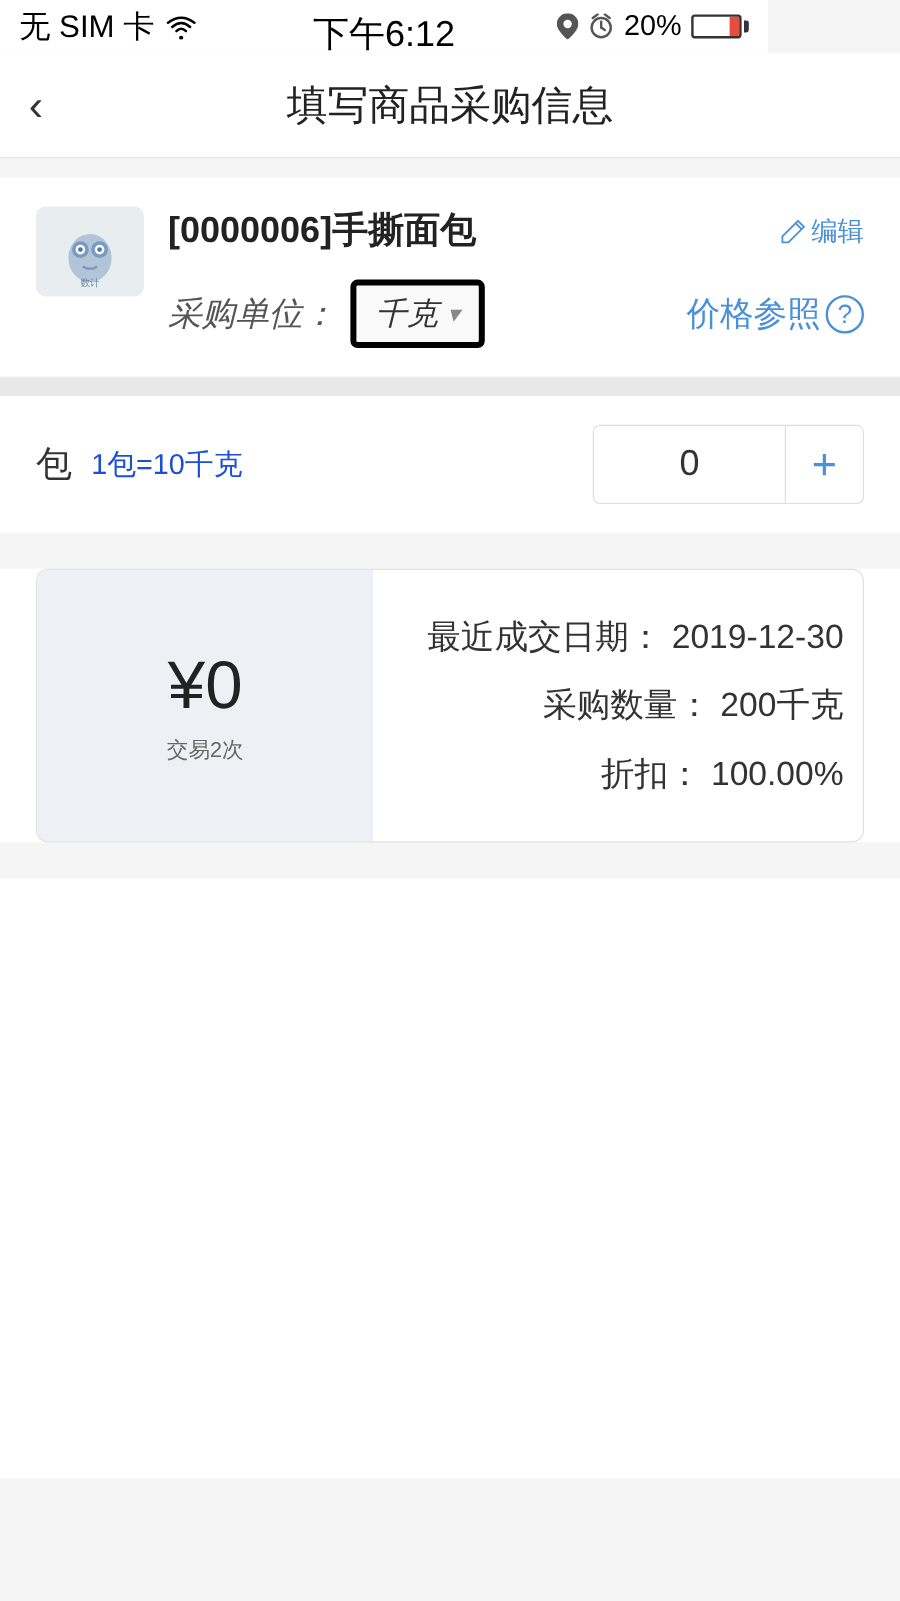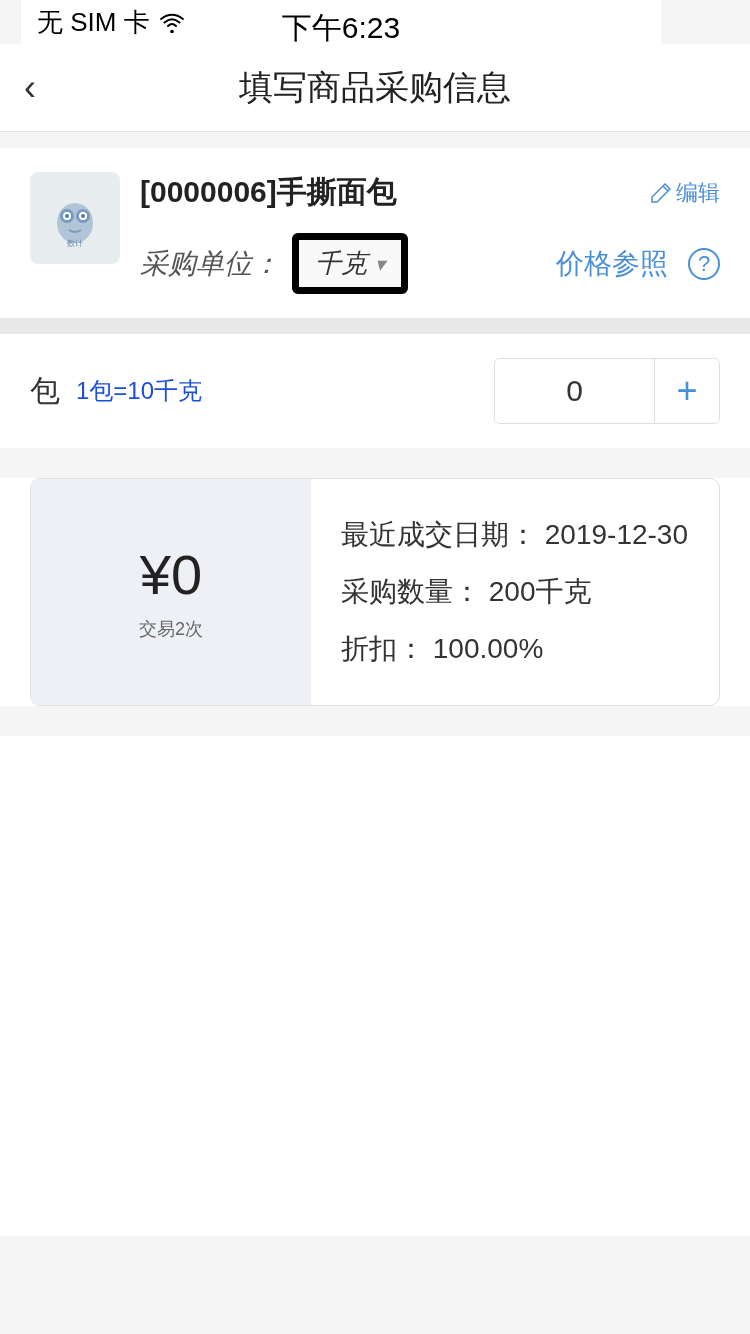--- a/index.html
+++ b/index.html
@@ -15,21 +15,20 @@
     
     .status-bar {
       width: 640px;
       height: 44px;
       background: #fff;
       display: flex;
       align-items: center;
       justify-content: space-between;
       padding: 0 16px;
       font-size: 28px;
-      margin-left: 21px;
     }
     .status-left {
       display: flex;
       align-items: center;
       gap: 8px;
       font-size: 26px;
       color: #000;
     }
     .status-center {
       font-size: 30px;
@@ -109,21 +108,21 @@
       display: flex;
       flex-direction: column;
     }
     .product-top {
       display: flex;
       align-items: flex-start;
       gap: 20px;
     }
     .product-thumb {
       width: 90px;
-      height: 92px;
+      height: 75px;
       background: #e8edf0;
       border-radius: 8px;
       display: flex;
       align-items: center;
       justify-content: center;
       flex-shrink: 0;
       position: relative;
     }
     .product-info {
       flex: 1;
@@ -149,41 +148,41 @@
       display: flex;
       align-items: center;
       justify-content: space-between;
       margin-top: 20px;
     }
     .purchase-unit-label {
       font-size: 28px;
       color: #555;
     }
     .unit-select {
-      border: 7px solid #000000;
+      border: 5px solid #000000;
       border-radius: 6px;
       padding: 6px 16px;
       font-size: 26px;
       color: #333;
       background: #f9f9f9;
       display: flex;
       align-items: center;
       gap: 8px;
       margin-left: 12px;
     }
     .unit-arrow {
       font-size: 20px;
       color: #888;
     }
     .price-ref {
       font-size: 28px;
       color: #4a90d9;
       display: flex;
       align-items: center;
-      gap: 20px;
+      gap: 4px;
     }
     .price-ref-help {
       width: 32px;
       height: 32px;
       border: 2px solid #4a90d9;
       border-radius: 50%;
       display: flex;
       align-items: center;
       justify-content: center;
       font-size: 22px;
@@ -315,24 +314,25 @@
       font-weight: 500;
       color: #222;
     }
     .history-count {
       font-size: 18px;
       color: #666;
       margin-top: 10px;
     }
     .history-right {
       flex: 1;
-      padding: 36px 30px;
+      padding: 36px 16px;
       display: flex;
       flex-direction: column;
       gap: 18px;
+      align-items: flex-end;
     }
     .history-detail-row {
       font-size: 28px;
       color: #333;
       line-height: 1.4;
     }
 
     
     .white-fill {
       background: #fff;
@@ -347,21 +347,41 @@
   <div class="status-left">
     <span>无 SIM 卡</span>
     <svg width="28" height="22" viewBox="0 0 28 22">
       <path d="M14 18.5 L16.5 21 L14 18.5 Z" fill="#000"></path>
       <path d="M10 15 Q14 11 18 15" stroke="#000" stroke-width="2" fill="none" stroke-linecap="round"></path>
       <path d="M6.5 11.5 Q14 5 21.5 11.5" stroke="#000" stroke-width="2" fill="none" stroke-linecap="round"></path>
       <path d="M3 8 Q14 -0.5 25 8" stroke="#000" stroke-width="2" fill="none" stroke-linecap="round"></path>
       <circle cx="14" cy="20.5" r="1.8" fill="#000"></circle>
     </svg>
   </div>
-  <span class="status-center">下午6:23</span>
+  <span class="status-center">下午6:12</span>
+  <div class="status-right">
+    <svg width="18" height="22" viewBox="0 0 18 22">
+      <path d="M9 0 C4 0 0 4 0 9 C0 15 9 22 9 22 C9 22 18 15 18 9 C18 4 14 0 9 0 Z" fill="#555"></path>
+      <circle cx="9" cy="9" r="3.5" fill="#fff"></circle>
+    </svg>
+    <svg width="22" height="22" viewBox="0 0 22 22">
+      <circle cx="11" cy="12" r="8" stroke="#555" stroke-width="2" fill="none"></circle>
+      <line x1="11" y1="12" x2="11" y2="7" stroke="#555" stroke-width="2" stroke-linecap="round"></line>
+      <line x1="11" y1="12" x2="14" y2="14" stroke="#555" stroke-width="2" stroke-linecap="round"></line>
+      <path d="M4 4 L8 1" stroke="#555" stroke-width="2" stroke-linecap="round"></path>
+      <path d="M18 4 L14 1" stroke="#555" stroke-width="2" stroke-linecap="round"></path>
+    </svg>
+    <span>20%</span>
+    <div class="battery">
+      <div class="battery-body">
+        <div class="battery-fill"></div>
+      </div>
+      <div class="battery-tip"></div>
+    </div>
+  </div>
 </div>
 
 <div class="nav-bar">
   <span class="nav-back">‹</span>
   <span class="nav-title">填写商品采购信息</span>
 </div>
 
 <div class="product-card">
   <div class="product-top">
     <div class="product-thumb">

